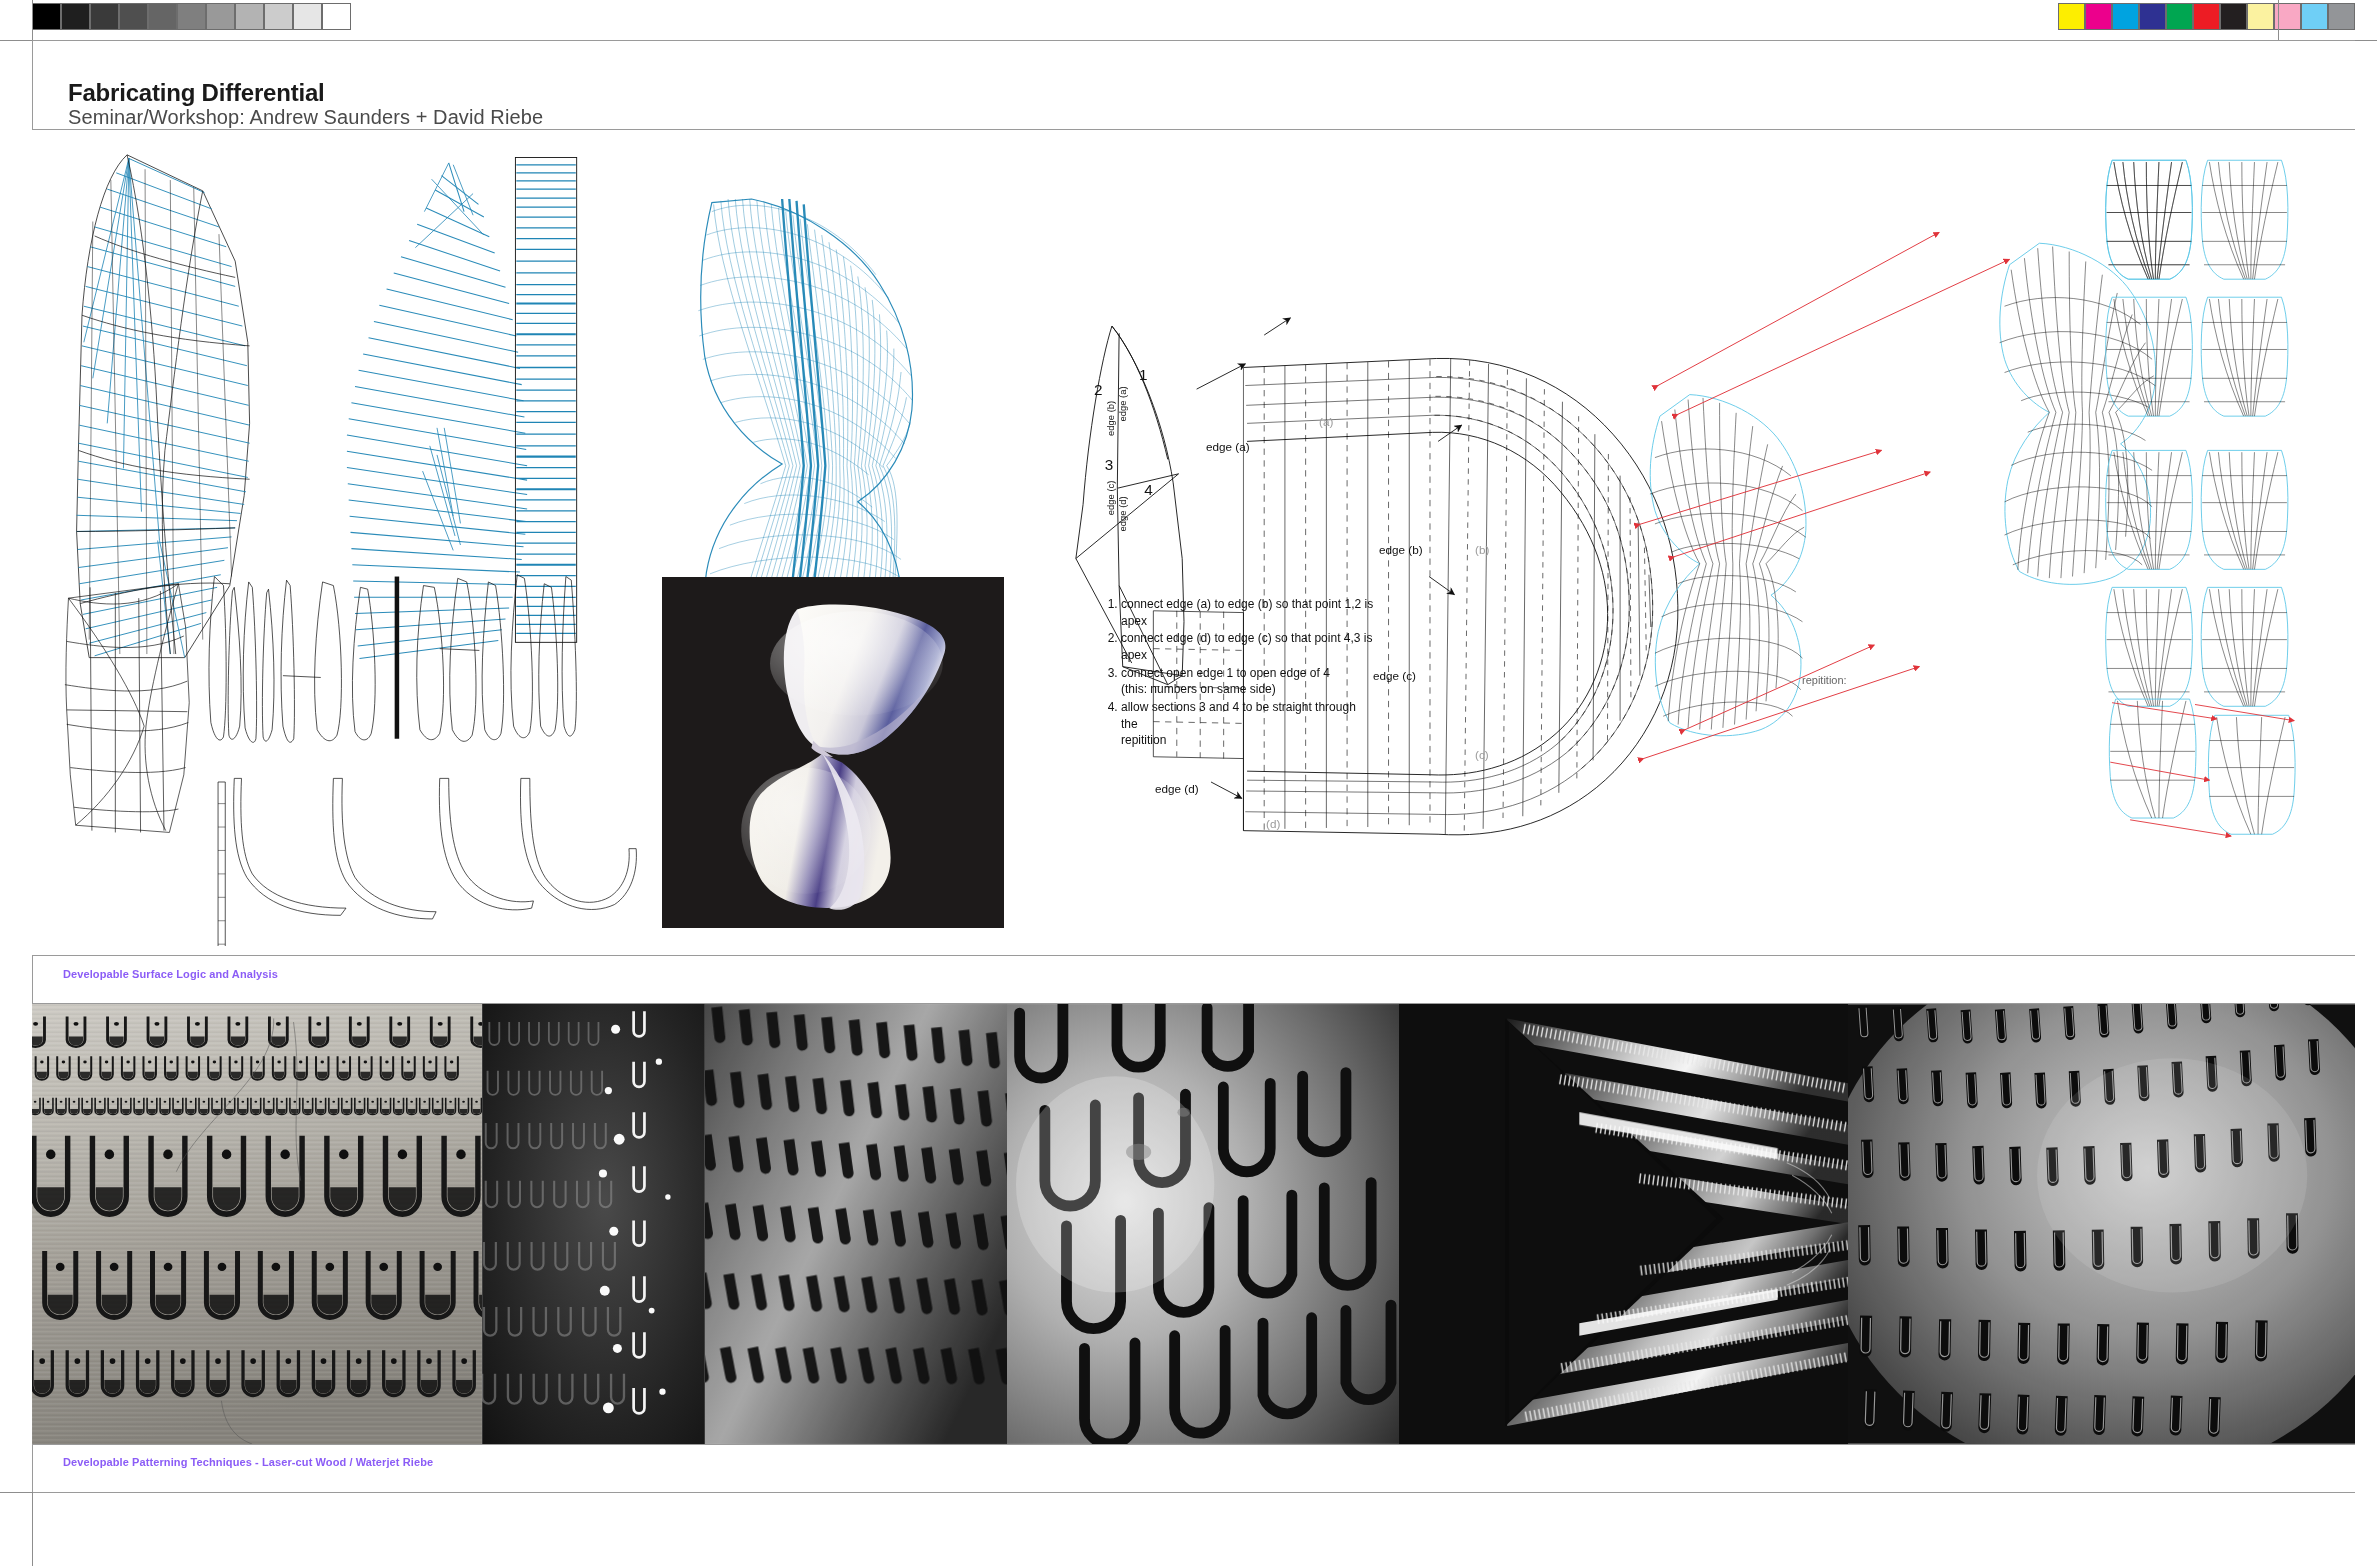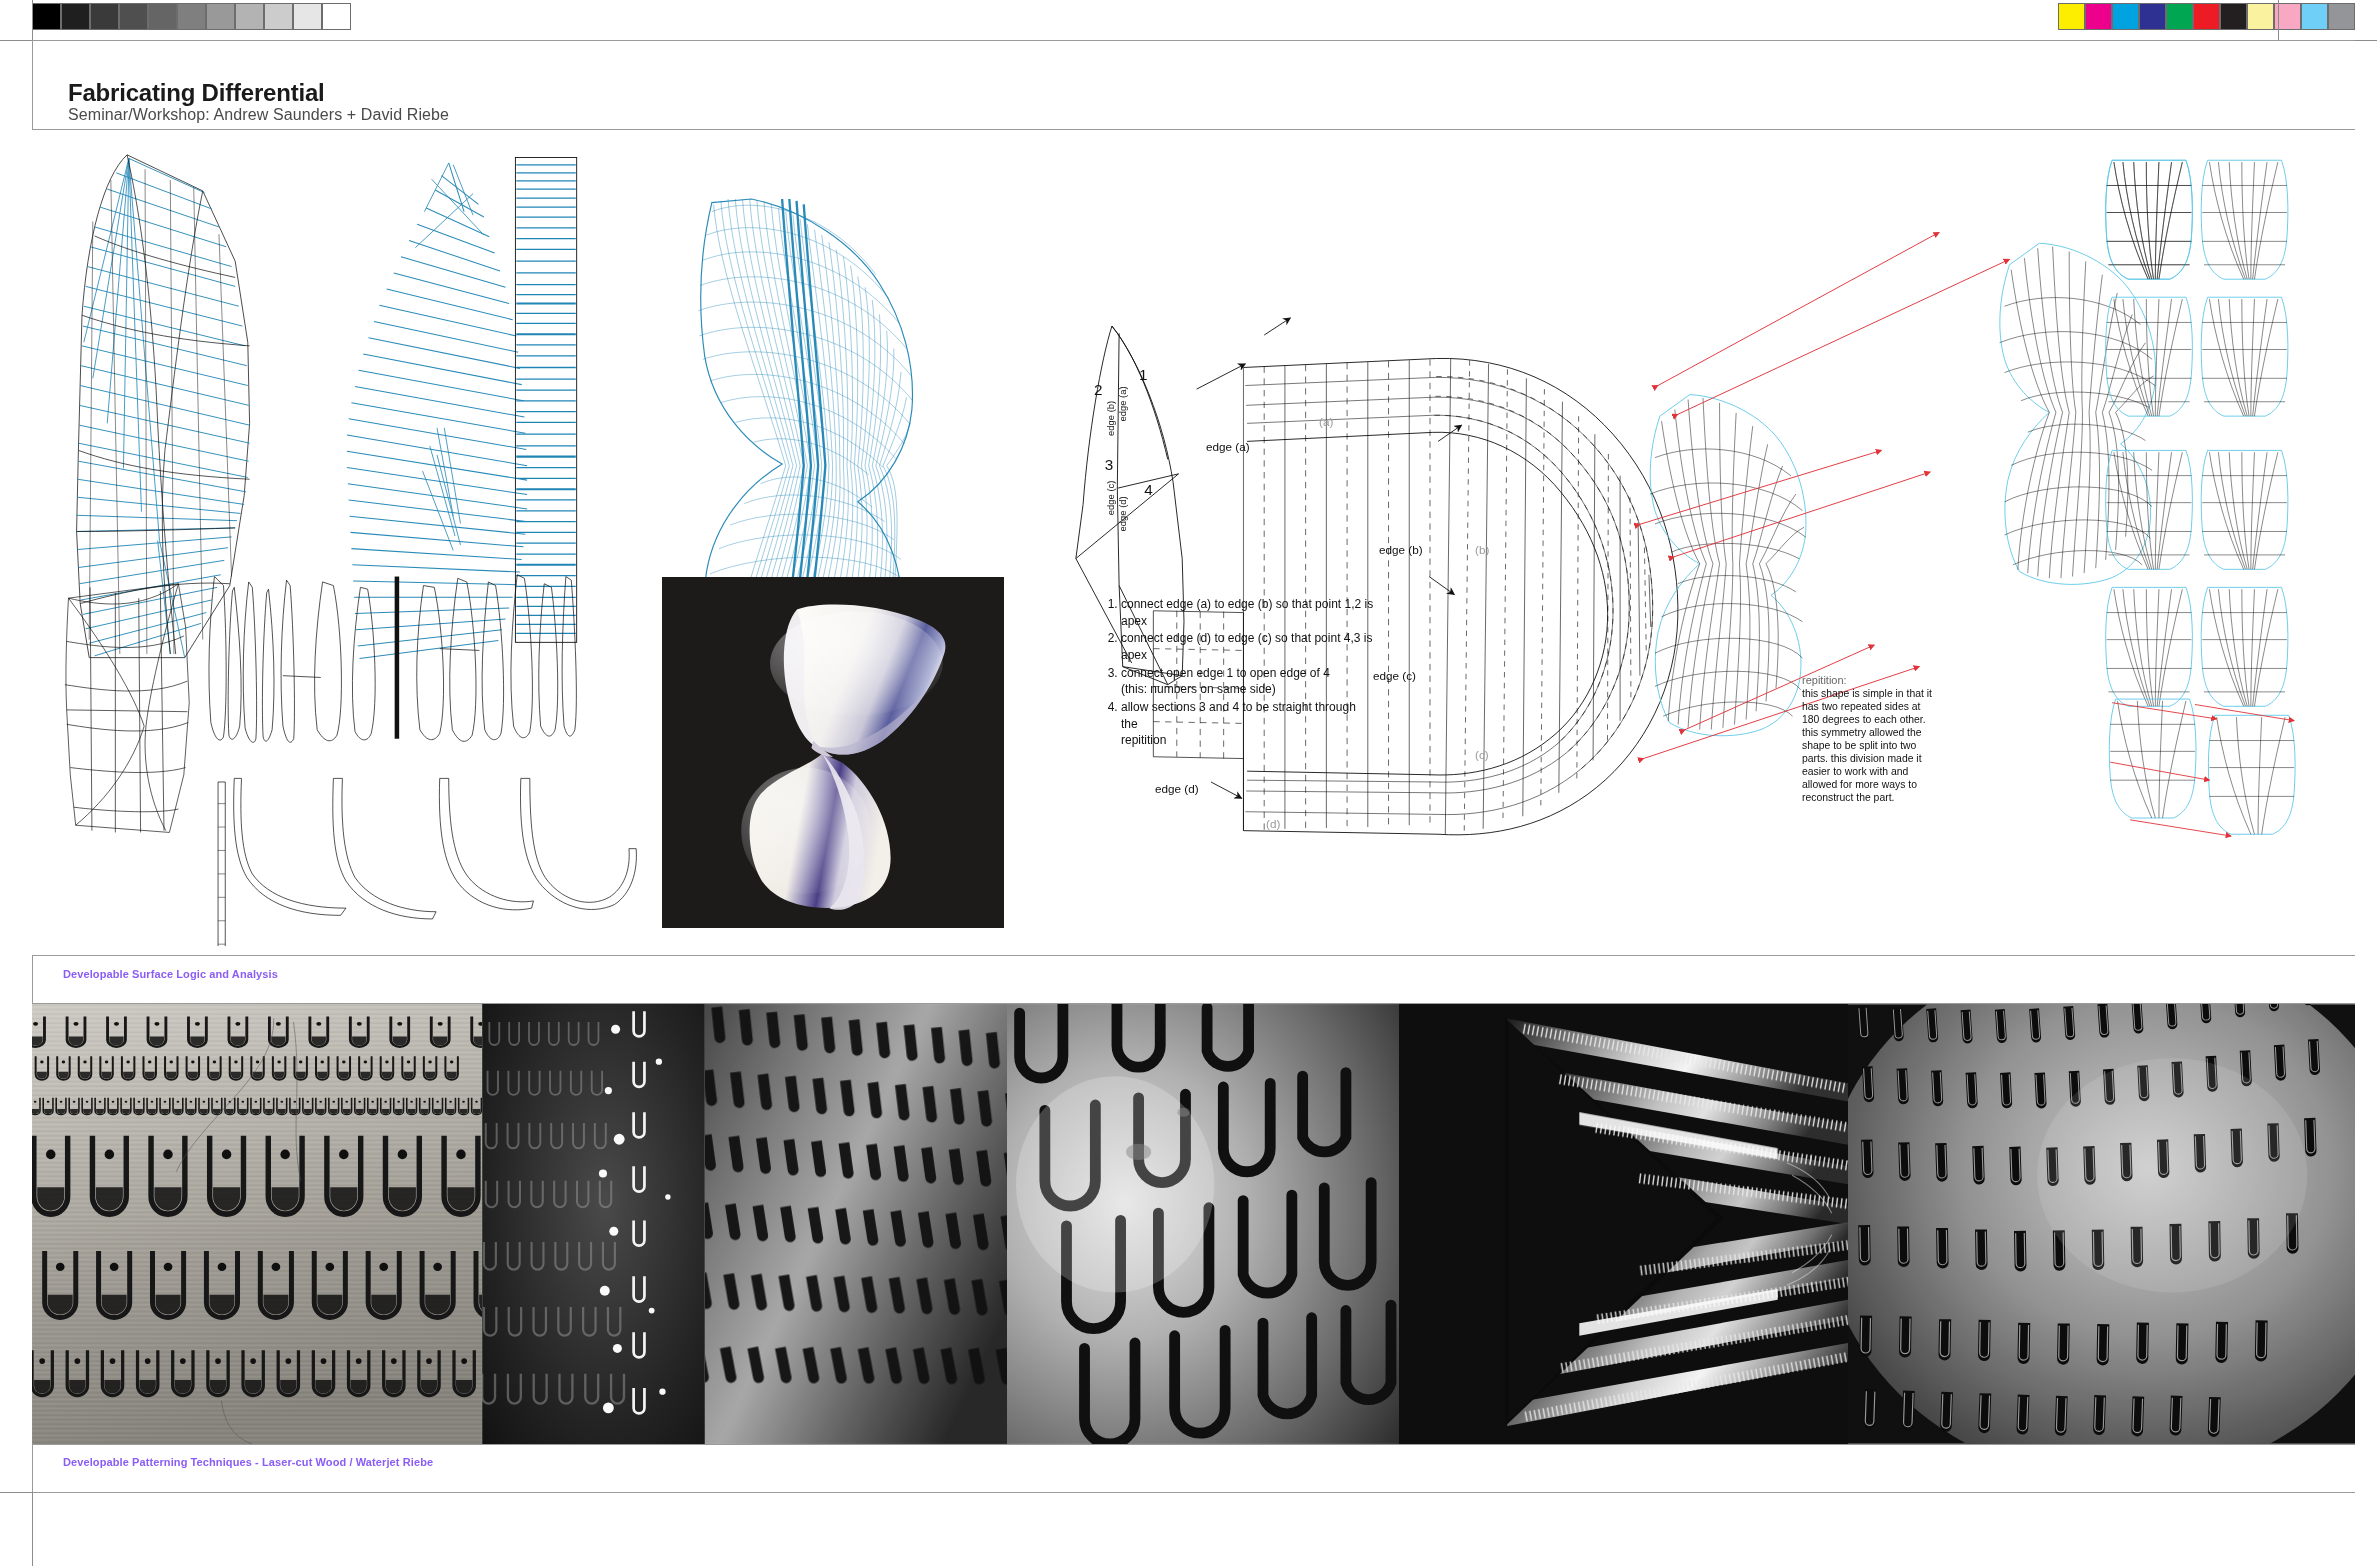--- a/index.html
+++ b/index.html
@@ -12,21 +12,21 @@
   #gray-calib{left:32px;top:2.7px;}
   #color-calib{left:2058px;top:2.7px;}
   #color-calib .sw{width:27px;}
 
   .rule{position:absolute;background:#8d8d8d;}
   .vline{position:absolute;background:#8d8d8d;width:0.9px;}
 
   
   #header-block{position:absolute;left:32px;top:40px;right:21.6px;height:90px;border:0.9px solid #9a9a9a;border-right:none;box-sizing:border-box;}
   #title-main{position:absolute;left:68px;top:79px;font-size:24px;font-weight:bold;letter-spacing:-0.2px;color:#1a1a1a;}
-  #title-sub{position:absolute;left:68px;top:106px;font-size:16px;font-weight:400;color:#4a4a4a;letter-spacing:0.1px;}
+  #title-sub{position:absolute;left:68px;top:106px;font-size:20px;font-weight:400;color:#4a4a4a;letter-spacing:0.1px;}
 
   
   .band{position:absolute;box-sizing:border-box;}
   #caption-band-1{left:32px;top:955px;right:21.6px;height:49px;border:0.9px solid #9a9a9a;border-right:none;}
   #caption-band-2{left:32px;top:1444px;right:21.6px;height:49px;border:0.9px solid #9a9a9a;border-right:none;}
   .caption-txt{position:absolute;font-size:11px;font-weight:bold;color:#8b5cf6;letter-spacing:0.1px;}
   #caption-1-txt{left:63px;top:968px;}
   #caption-2-txt{left:63px;top:1456px;}
 
   
@@ -730,21 +730,20 @@
         </li>
       <li>
           <span>allow sections 3 and 4 to be straight through the</span>
           <span>repitition</span>
         </li>
     </ol>
   </div>
 
   <div class="note" id="repetition-note">
     <div id="repetition-title">repitition:</div>
-    <div>this shape is simple in that it has two repeated sides at 180 degrees to each other. this symmetry allowed the shape to be split into two parts. this division made it easier to work with and allowed for more ways to reconstruct the part.</div>
   </div>
 
   <div class="edgelabel" style="left:1206px;top:440px;">edge (a)</div>
   <div class="edgelabel" style="left:1379px;top:543px;">edge (b)</div>
   <div class="edgelabel" style="left:1373px;top:669px;">edge (c)</div>
   <div class="edgelabel" style="left:1155px;top:782px;">edge (d)</div>
 
   <div class="edgetag" style="left:1319px;top:415px;">(a)</div>
   <div class="edgetag" style="left:1475px;top:543px;">(b)</div>
   <div class="edgetag" style="left:1475px;top:748px;">(c)</div>

